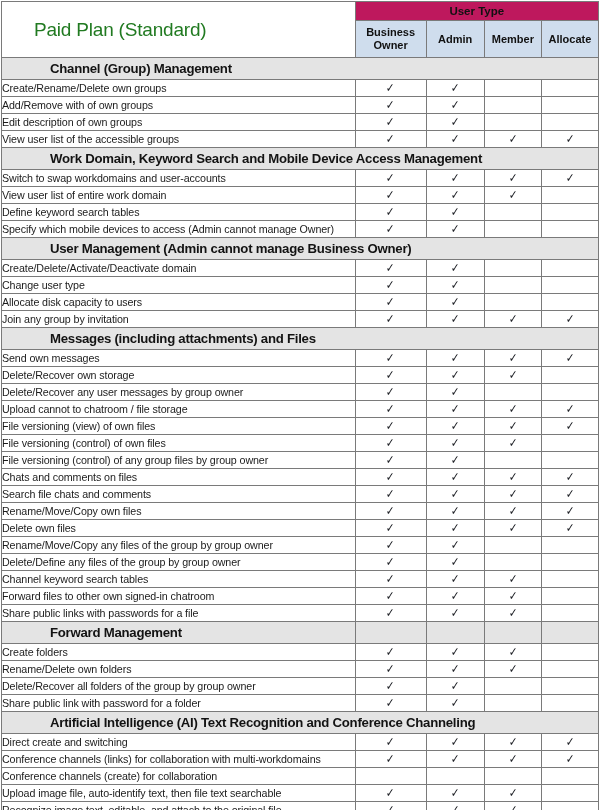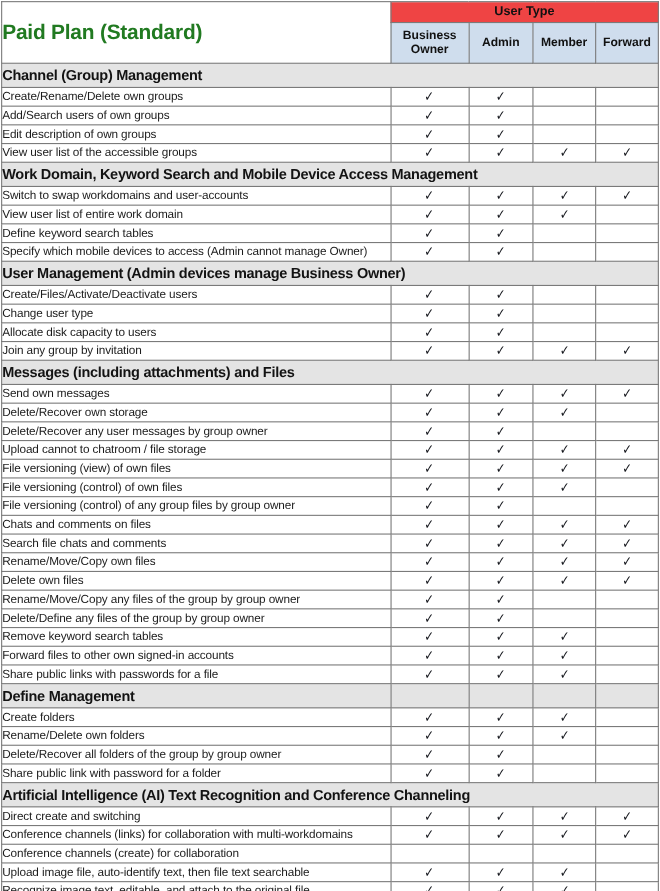--- a/index.html
+++ b/index.html
@@ -42,49 +42,51 @@
 
   
   .title-cell {
     height: 54px;
     background: #ffffff;
     padding: 0 8px;
     border-right: 1px solid #7a7a7a;
   }
   .title-text {
     font-size: 19px;
-    font-weight: bold;
+    font-weight: normal;
     color: #217a21;
     letter-spacing: -0.2px;
     line-height: 22px;
     white-space: nowrap;
+    margin-left: 32px;
   }
   .usertype-cell {
     height: 18px;
-    background: #ef4444;
+    background: #be185d;
     text-align: center;
     font-size: 11.5px;
     font-weight: bold;
     color: #111111;
   }
   .colhead-cell {
     height: 36px;
     background: #cfdded;
     text-align: center;
     font-size: 11px;
     font-weight: bold;
     color: #111111;
     line-height: 13px;
     padding: 0 1px;
   }
 
   
   tr.section-row td {
     background: #e4e4e4;
     height: 21px;
+    padding-left: 48px;
   }
   .section-label {
     font-size: 13.2px;
     font-weight: bold;
     color: #131313;
     padding-left: 6px;
     letter-spacing: -0.25px;
     white-space: nowrap;
   }
   tr.section-row td.section-pad {
@@ -135,34 +137,34 @@
         <tr>
           <td class="title-cell" rowspan="2">
             <div class="title-text">Paid Plan (Standard)</div>
           </td>
           <td class="usertype-cell" colspan="4">User Type</td>
         </tr>
         <tr>
           <td class="colhead-cell">Business Owner</td>
           <td class="colhead-cell">Admin</td>
           <td class="colhead-cell">Member</td>
-          <td class="colhead-cell">Forward</td>
+          <td class="colhead-cell">Allocate</td>
         </tr>
         <tr class="section-row">
           <td class="section-label" colspan="5">Channel (Group) Management</td>
         </tr>
         <tr class="data-row">
           <td class="row-label">Create/Rename/Delete own groups</td>
           <td class="mark-cell"><span class="tick">✓</span></td>
           <td class="mark-cell"><span class="tick">✓</span></td>
           <td class="mark-cell"></td>
           <td class="mark-cell"></td>
         </tr>
         <tr class="data-row">
-          <td class="row-label">Add/Search users of own groups</td>
+          <td class="row-label">Add/Remove with of own groups</td>
           <td class="mark-cell"><span class="tick">✓</span></td>
           <td class="mark-cell"><span class="tick">✓</span></td>
           <td class="mark-cell"></td>
           <td class="mark-cell"></td>
         </tr>
         <tr class="data-row">
           <td class="row-label">Edit description of own groups</td>
           <td class="mark-cell"><span class="tick">✓</span></td>
           <td class="mark-cell"><span class="tick">✓</span></td>
           <td class="mark-cell"></td>
@@ -200,24 +202,24 @@
           <td class="mark-cell"></td>
         </tr>
         <tr class="data-row">
           <td class="row-label">Specify which mobile devices to access (Admin cannot manage Owner)</td>
           <td class="mark-cell"><span class="tick">✓</span></td>
           <td class="mark-cell"><span class="tick">✓</span></td>
           <td class="mark-cell"></td>
           <td class="mark-cell"></td>
         </tr>
         <tr class="section-row">
-          <td class="section-label" colspan="5">User Management (Admin devices manage Business Owner)</td>
-        </tr>
-        <tr class="data-row">
-          <td class="row-label">Create/Files/Activate/Deactivate users</td>
+          <td class="section-label" colspan="5">User Management (Admin cannot manage Business Owner)</td>
+        </tr>
+        <tr class="data-row">
+          <td class="row-label">Create/Delete/Activate/Deactivate domain</td>
           <td class="mark-cell"><span class="tick">✓</span></td>
           <td class="mark-cell"><span class="tick">✓</span></td>
           <td class="mark-cell"></td>
           <td class="mark-cell"></td>
         </tr>
         <tr class="data-row">
           <td class="row-label">Change user type</td>
           <td class="mark-cell"><span class="tick">✓</span></td>
           <td class="mark-cell"><span class="tick">✓</span></td>
           <td class="mark-cell"></td>
@@ -325,42 +327,42 @@
           <td class="mark-cell"></td>
         </tr>
         <tr class="data-row">
           <td class="row-label">Delete/Define any files of the group by group owner</td>
           <td class="mark-cell"><span class="tick">✓</span></td>
           <td class="mark-cell"><span class="tick">✓</span></td>
           <td class="mark-cell"></td>
           <td class="mark-cell"></td>
         </tr>
         <tr class="data-row">
-          <td class="row-label">Remove keyword search tables</td>
-          <td class="mark-cell"><span class="tick">✓</span></td>
-          <td class="mark-cell"><span class="tick">✓</span></td>
-          <td class="mark-cell"><span class="tick">✓</span></td>
-          <td class="mark-cell"></td>
-        </tr>
-        <tr class="data-row">
-          <td class="row-label">Forward files to other own signed-in accounts</td>
+          <td class="row-label">Channel keyword search tables</td>
+          <td class="mark-cell"><span class="tick">✓</span></td>
+          <td class="mark-cell"><span class="tick">✓</span></td>
+          <td class="mark-cell"><span class="tick">✓</span></td>
+          <td class="mark-cell"></td>
+        </tr>
+        <tr class="data-row">
+          <td class="row-label">Forward files to other own signed-in chatroom</td>
           <td class="mark-cell"><span class="tick">✓</span></td>
           <td class="mark-cell"><span class="tick">✓</span></td>
           <td class="mark-cell"><span class="tick">✓</span></td>
           <td class="mark-cell"></td>
         </tr>
         <tr class="data-row">
           <td class="row-label">Share public links with passwords for a file</td>
           <td class="mark-cell"><span class="tick">✓</span></td>
           <td class="mark-cell"><span class="tick">✓</span></td>
           <td class="mark-cell"><span class="tick">✓</span></td>
           <td class="mark-cell"></td>
         </tr>
         <tr class="section-row">
-          <td class="section-label">Define Management</td>
+          <td class="section-label">Forward Management</td>
           <td class="section-pad"></td>
           <td class="section-pad"></td>
           <td class="section-pad"></td>
           <td class="section-pad"></td>
         </tr>
         <tr class="data-row">
           <td class="row-label">Create folders</td>
           <td class="mark-cell"><span class="tick">✓</span></td>
           <td class="mark-cell"><span class="tick">✓</span></td>
           <td class="mark-cell"><span class="tick">✓</span></td>

